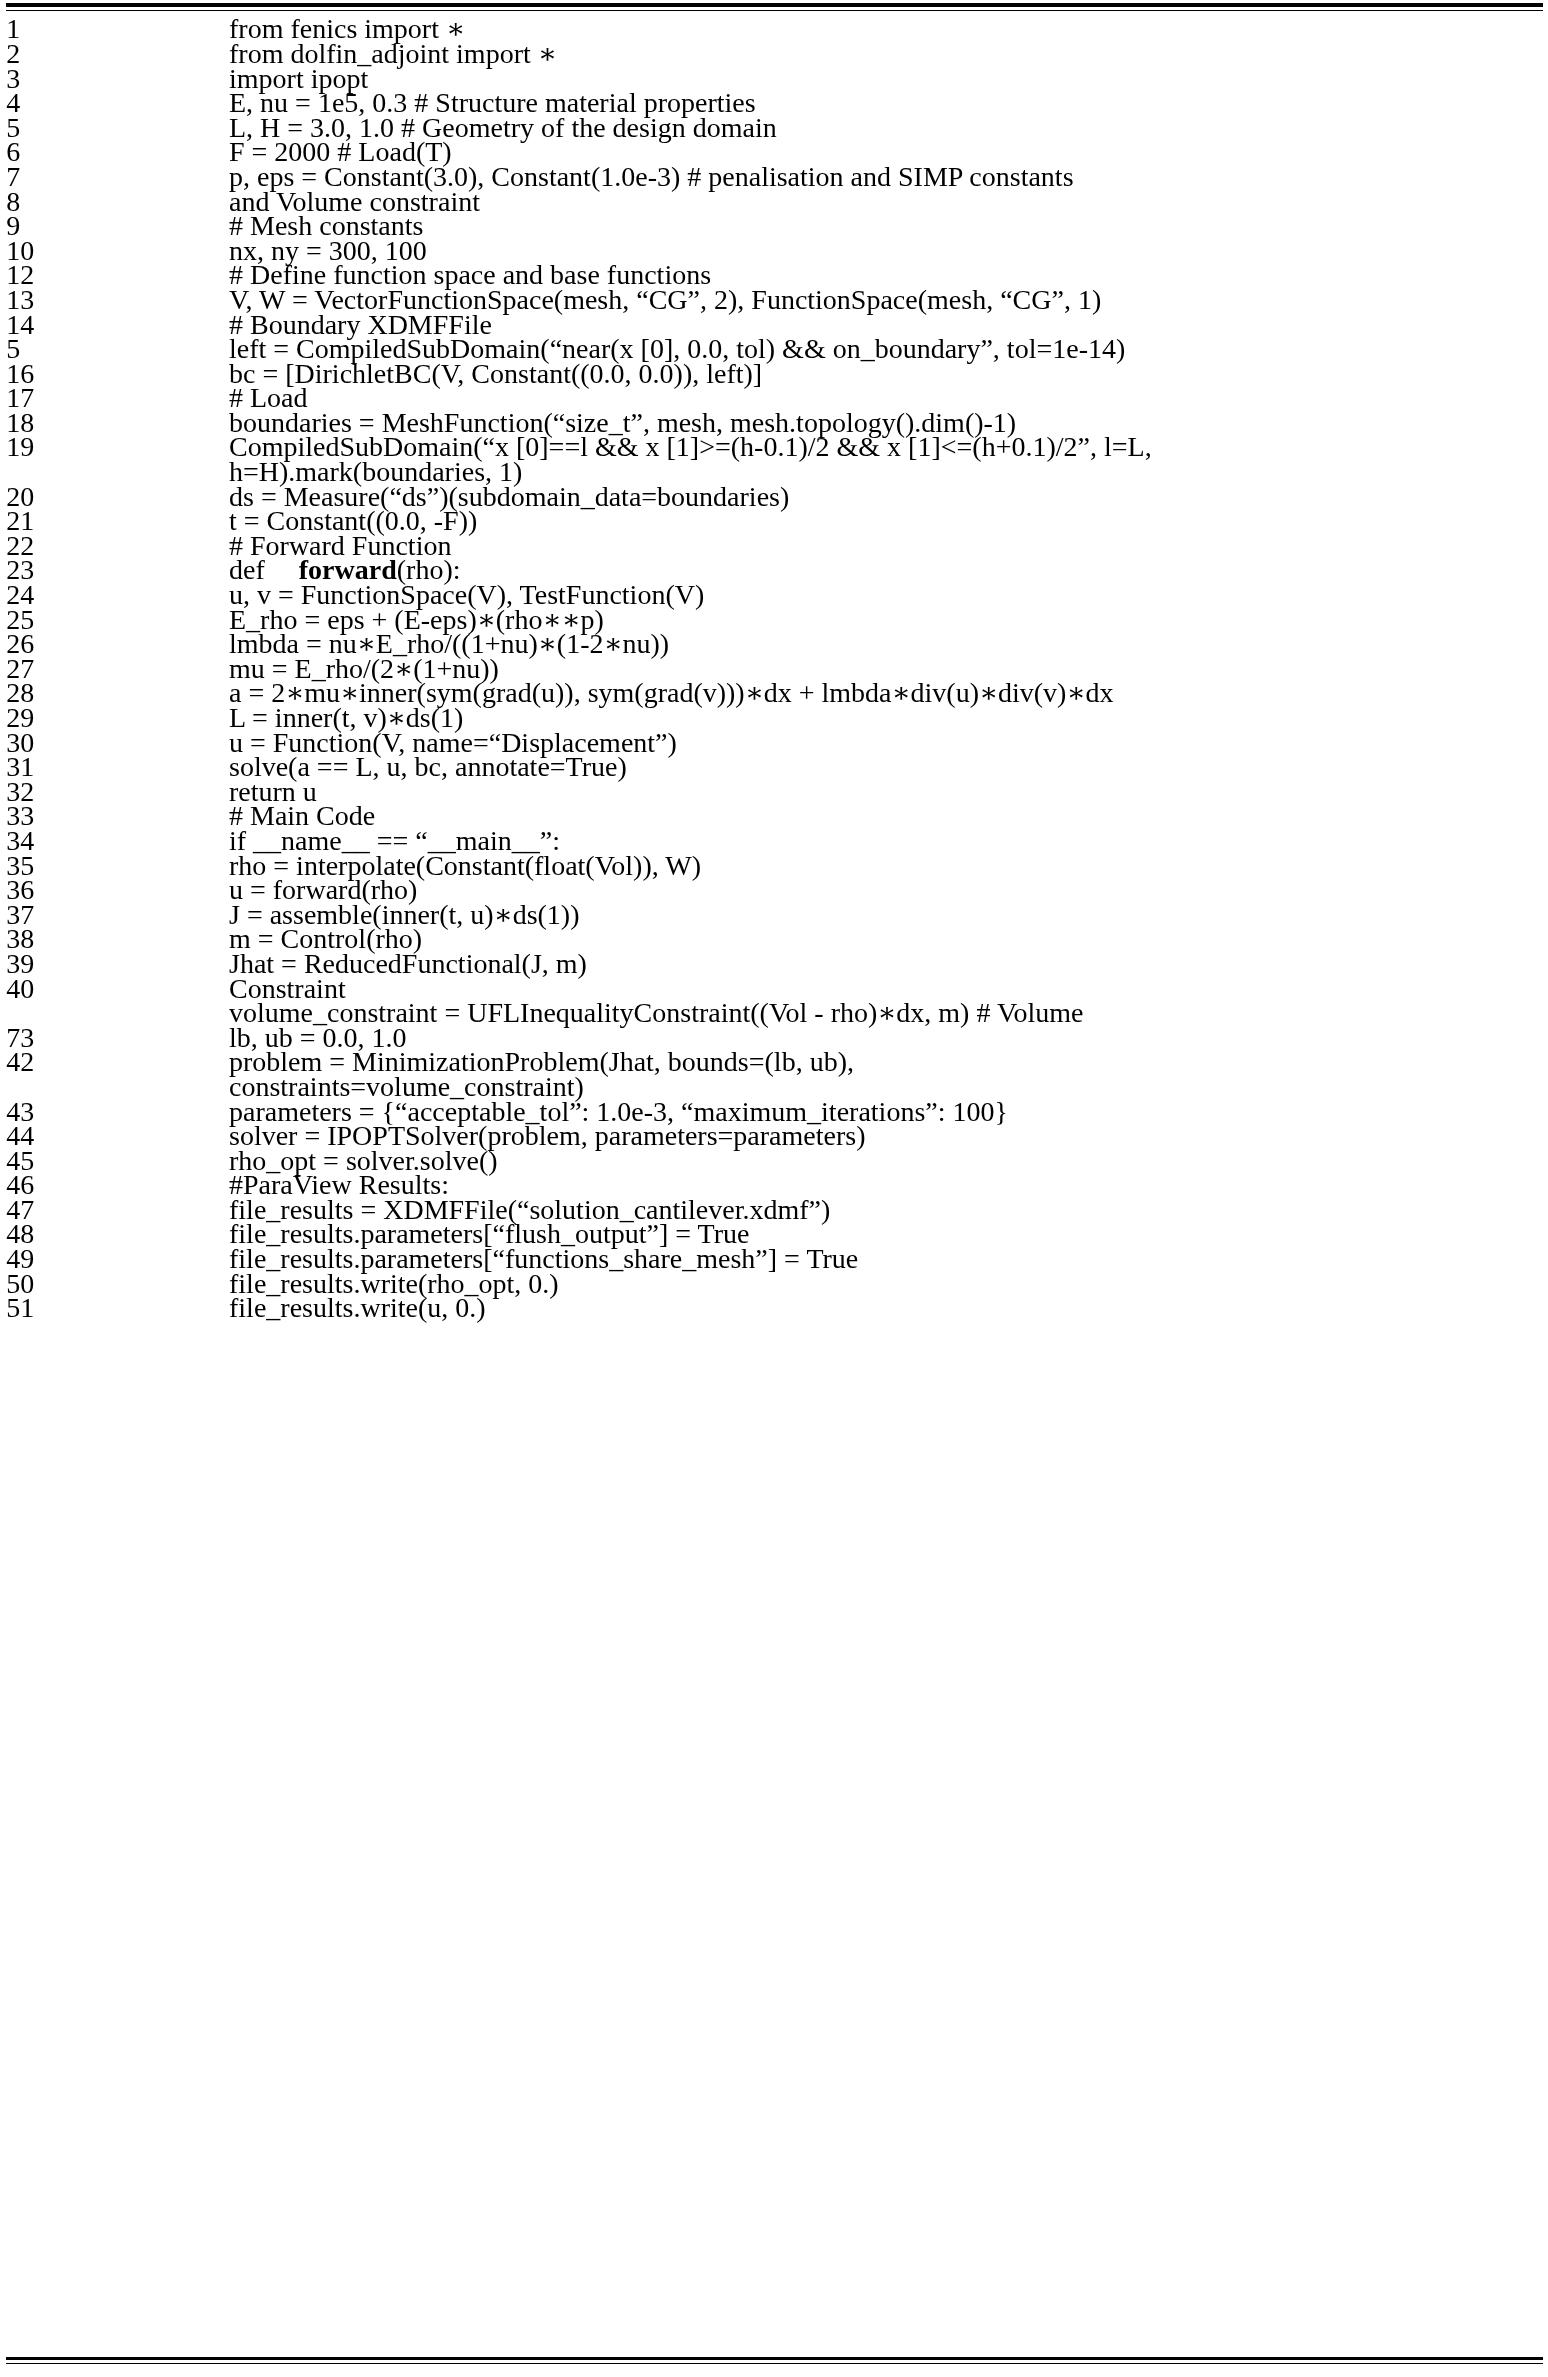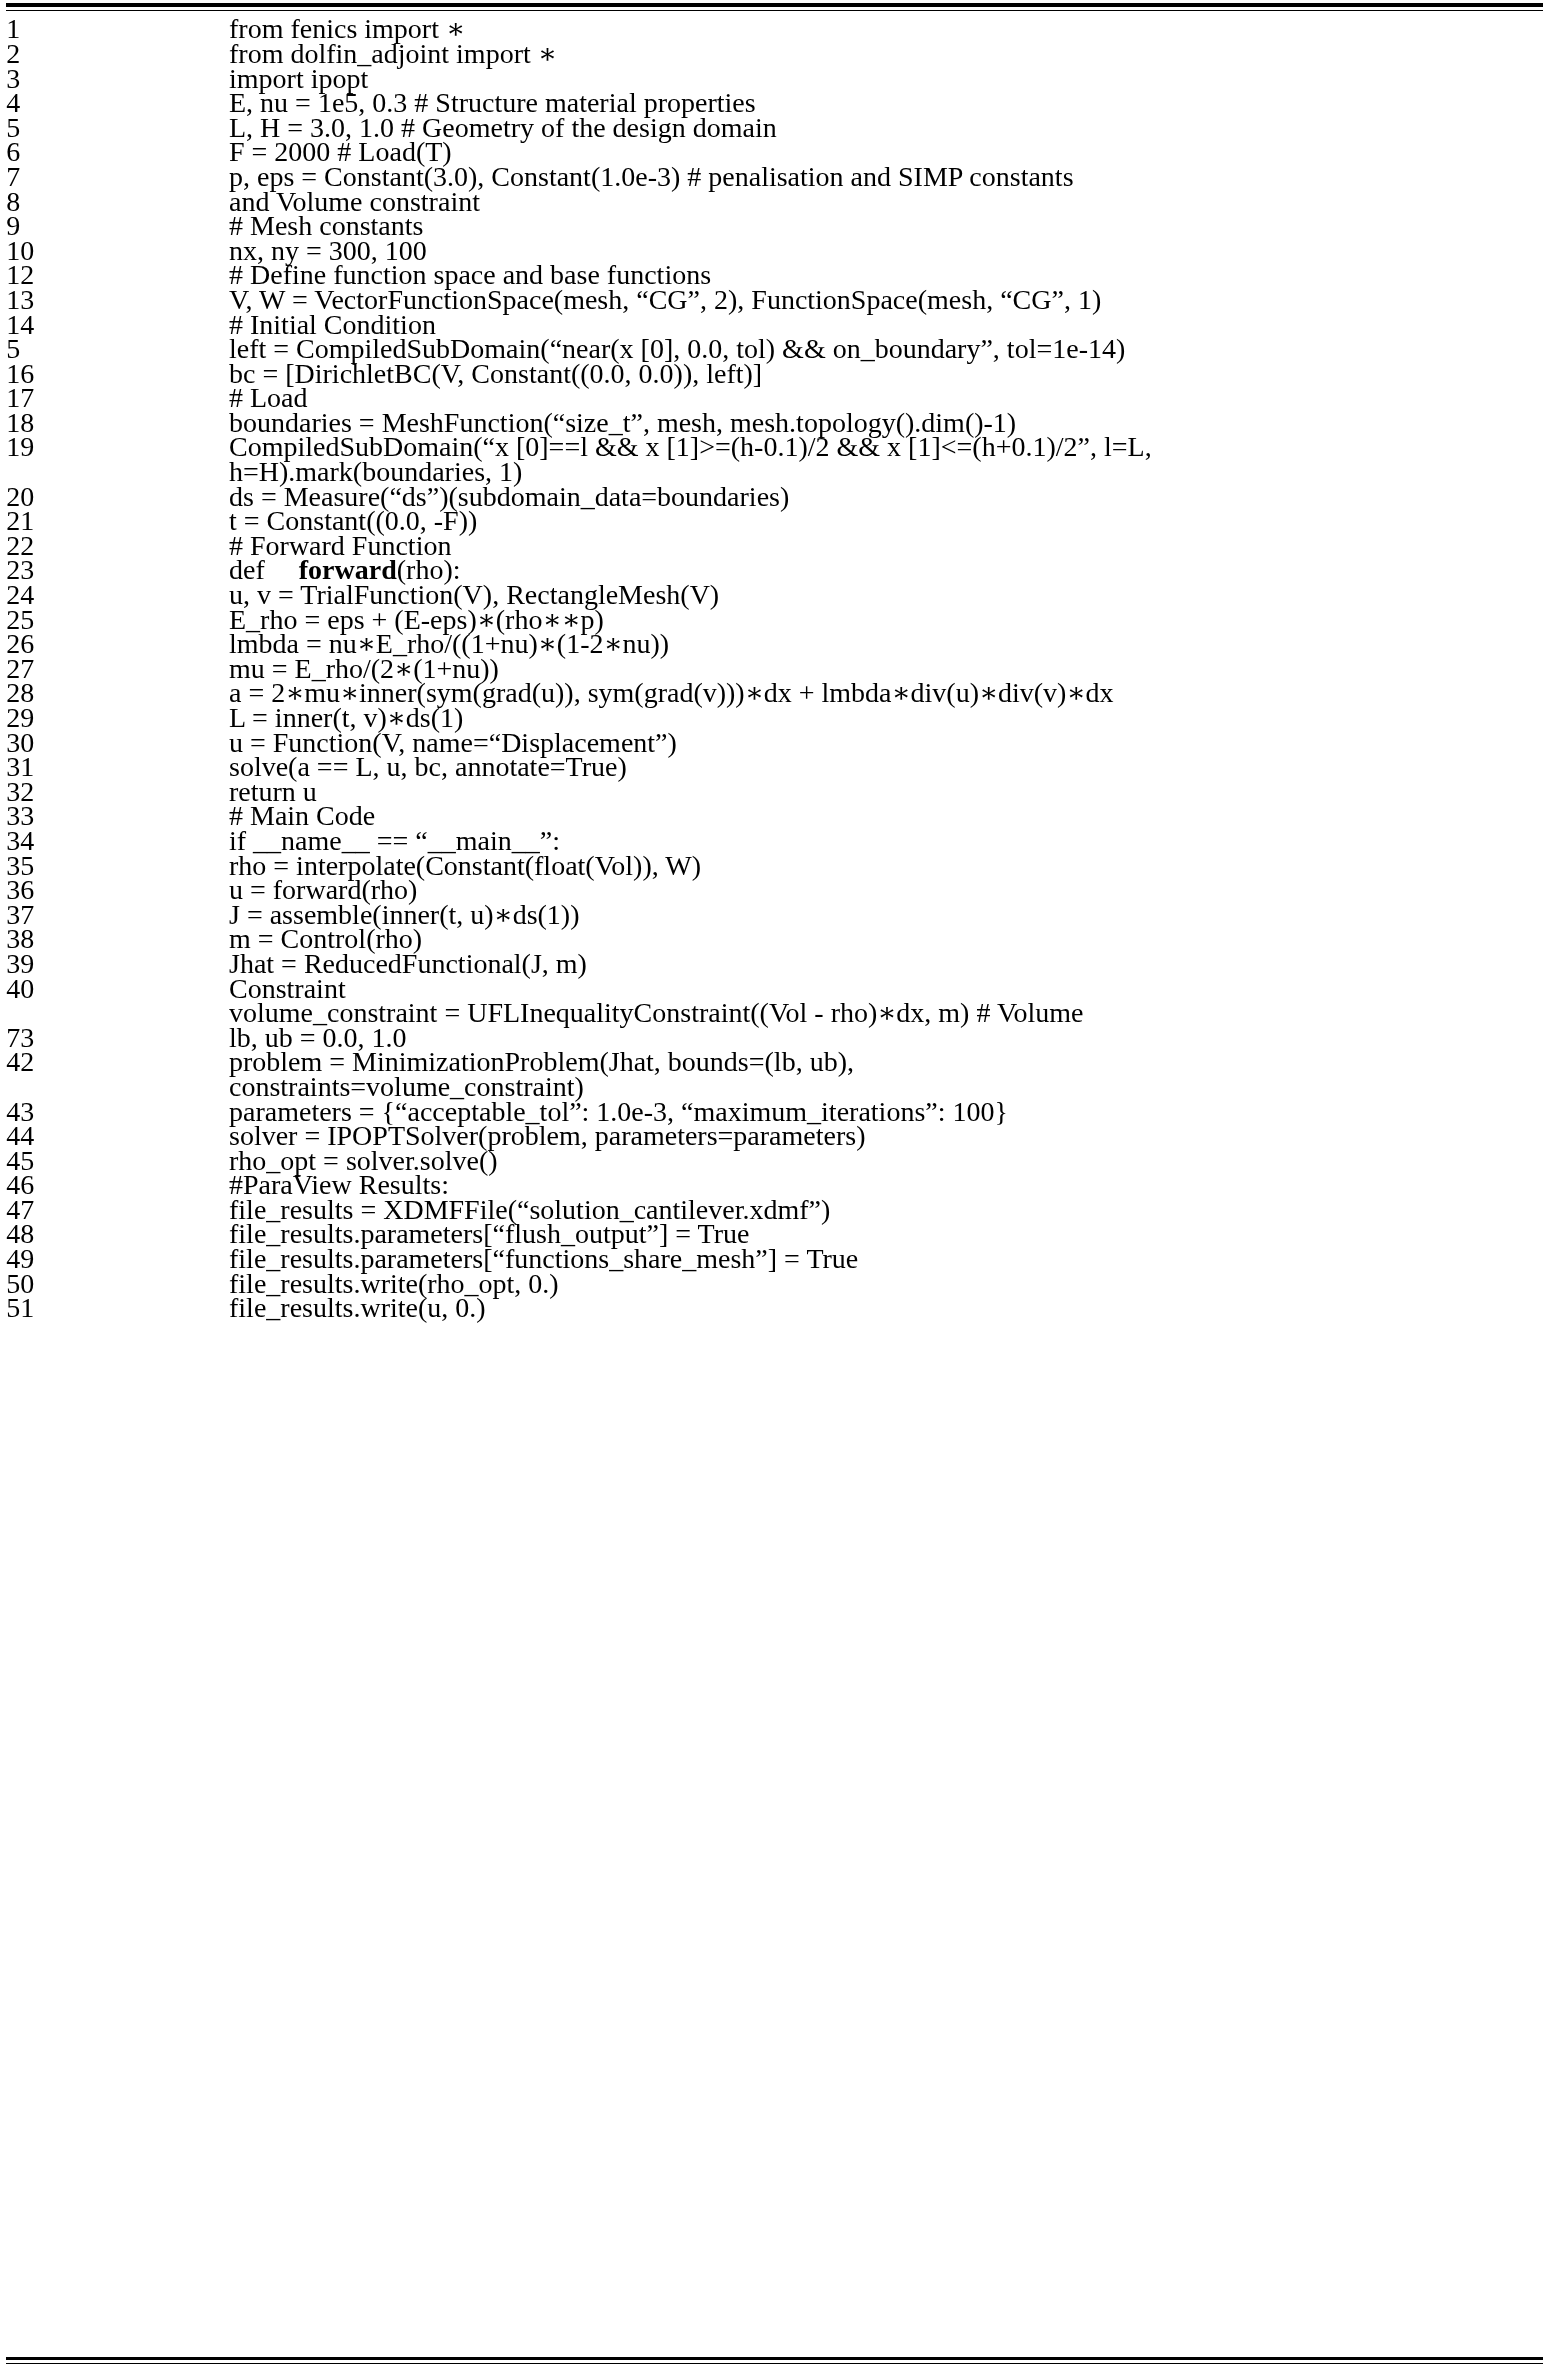--- a/index.html
+++ b/index.html
@@ -128,21 +128,21 @@
       <div class="row">
         <div class="lineno">12</div>
         <div class="codecell"><span class="ln"><span># Define function space and base functions</span></span></div>
       </div>
       <div class="row">
         <div class="lineno">13</div>
         <div class="codecell"><span class="ln"><span>V, W = VectorFunctionSpace(mesh, “CG”, 2), FunctionSpace(mesh, “CG”, 1)</span></span></div>
       </div>
       <div class="row">
         <div class="lineno">14</div>
-        <div class="codecell"><span class="ln"><span># Initial Condition</span></span></div>
+        <div class="codecell"><span class="ln"><span># Boundary XDMFFile</span></span></div>
       </div>
       <div class="row">
         <div class="lineno">5</div>
         <div class="codecell"><span class="ln"><span>left = CompiledSubDomain(“near(x [0], 0.0, tol) &amp;&amp; on_boundary”, tol=1e-14)</span></span></div>
       </div>
       <div class="row">
         <div class="lineno">16</div>
         <div class="codecell"><span class="ln"><span>bc = [DirichletBC(V, Constant((0.0, 0.0)), left)]</span></span></div>
       </div>
       <div class="row">
@@ -168,21 +168,21 @@
       <div class="row">
         <div class="lineno">22</div>
         <div class="codecell"><span class="ln"><span># Forward Function</span></span></div>
       </div>
       <div class="row">
         <div class="lineno">23</div>
         <div class="codecell"><span class="ln"><span>def </span><span class="bold">forward</span><span>(rho):</span></span></div>
       </div>
       <div class="row">
         <div class="lineno">24</div>
-        <div class="codecell"><span class="ln"><span>u, v = TrialFunction(V), RectangleMesh(V)</span></span></div>
+        <div class="codecell"><span class="ln"><span>u, v = FunctionSpace(V), TestFunction(V)</span></span></div>
       </div>
       <div class="row">
         <div class="lineno">25</div>
         <div class="codecell"><span class="ln"><span>E_rho = eps + (E-eps)∗(rho∗∗p)</span></span></div>
       </div>
       <div class="row">
         <div class="lineno">26</div>
         <div class="codecell"><span class="ln"><span>lmbda = nu∗E_rho/((1+nu)∗(1-2∗nu))</span></span></div>
       </div>
       <div class="row">

